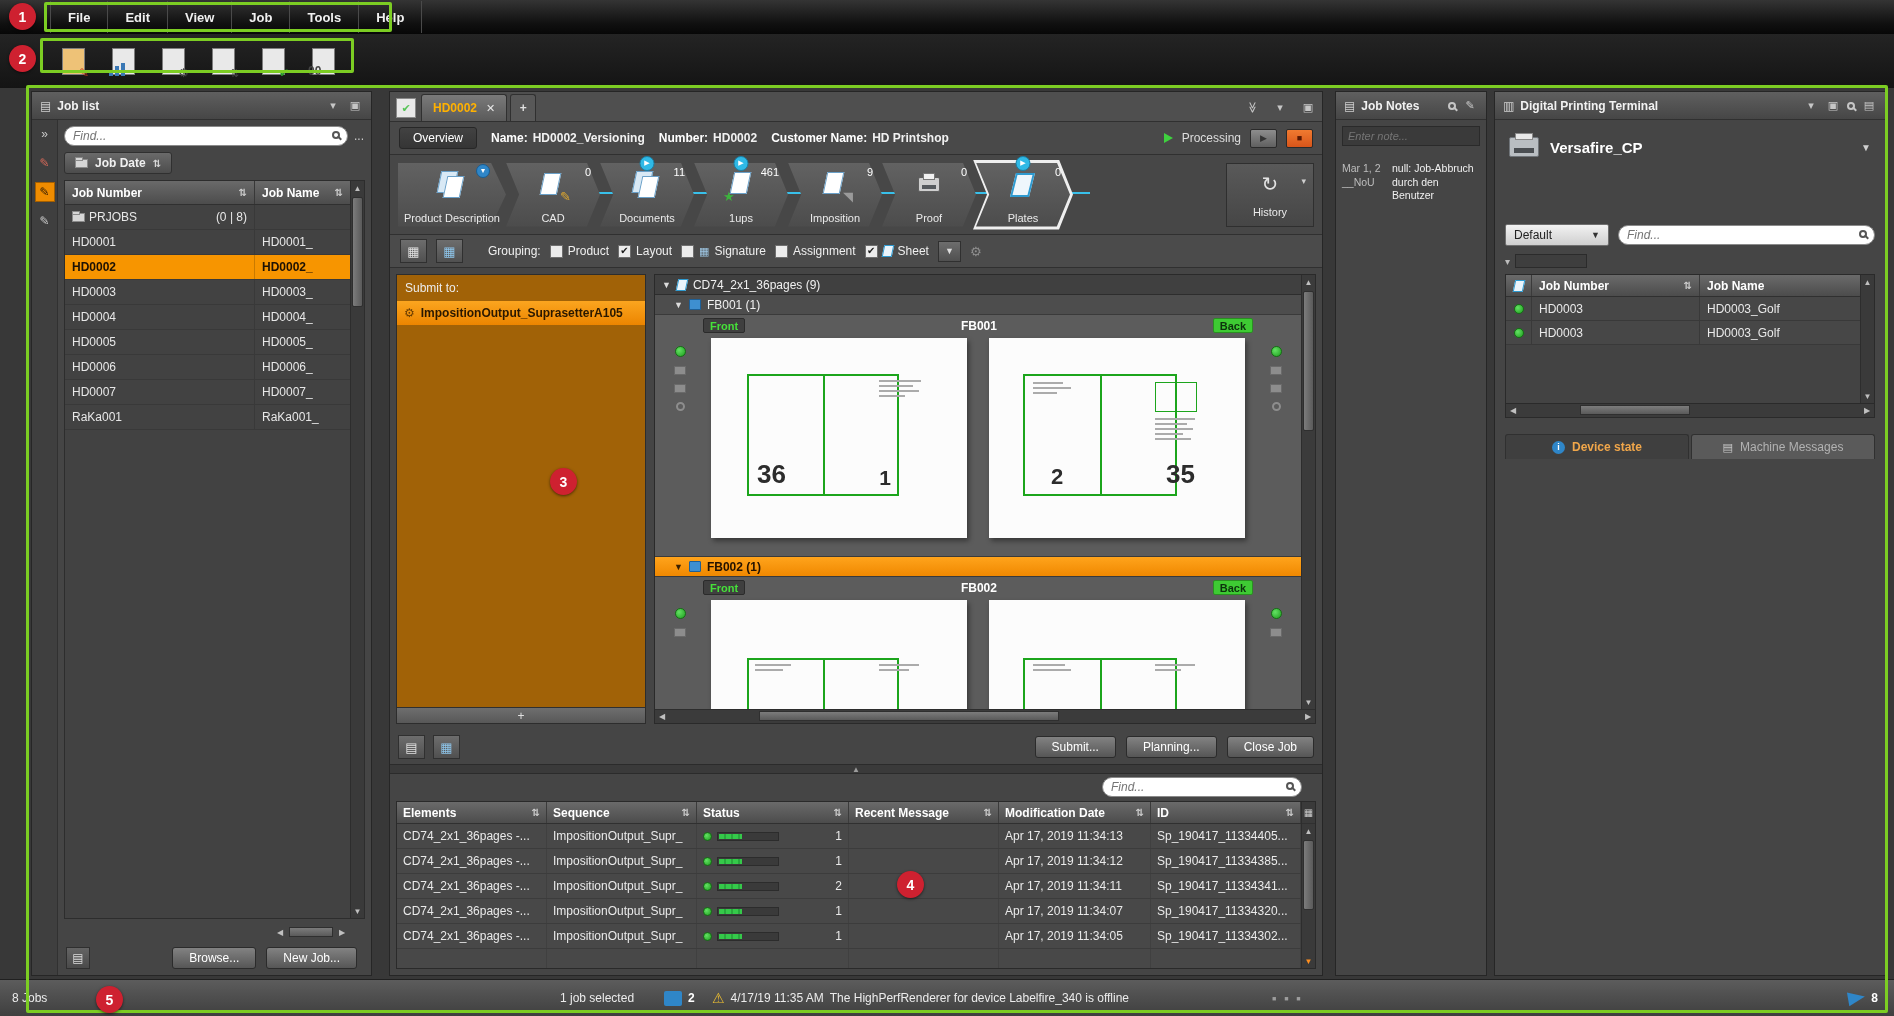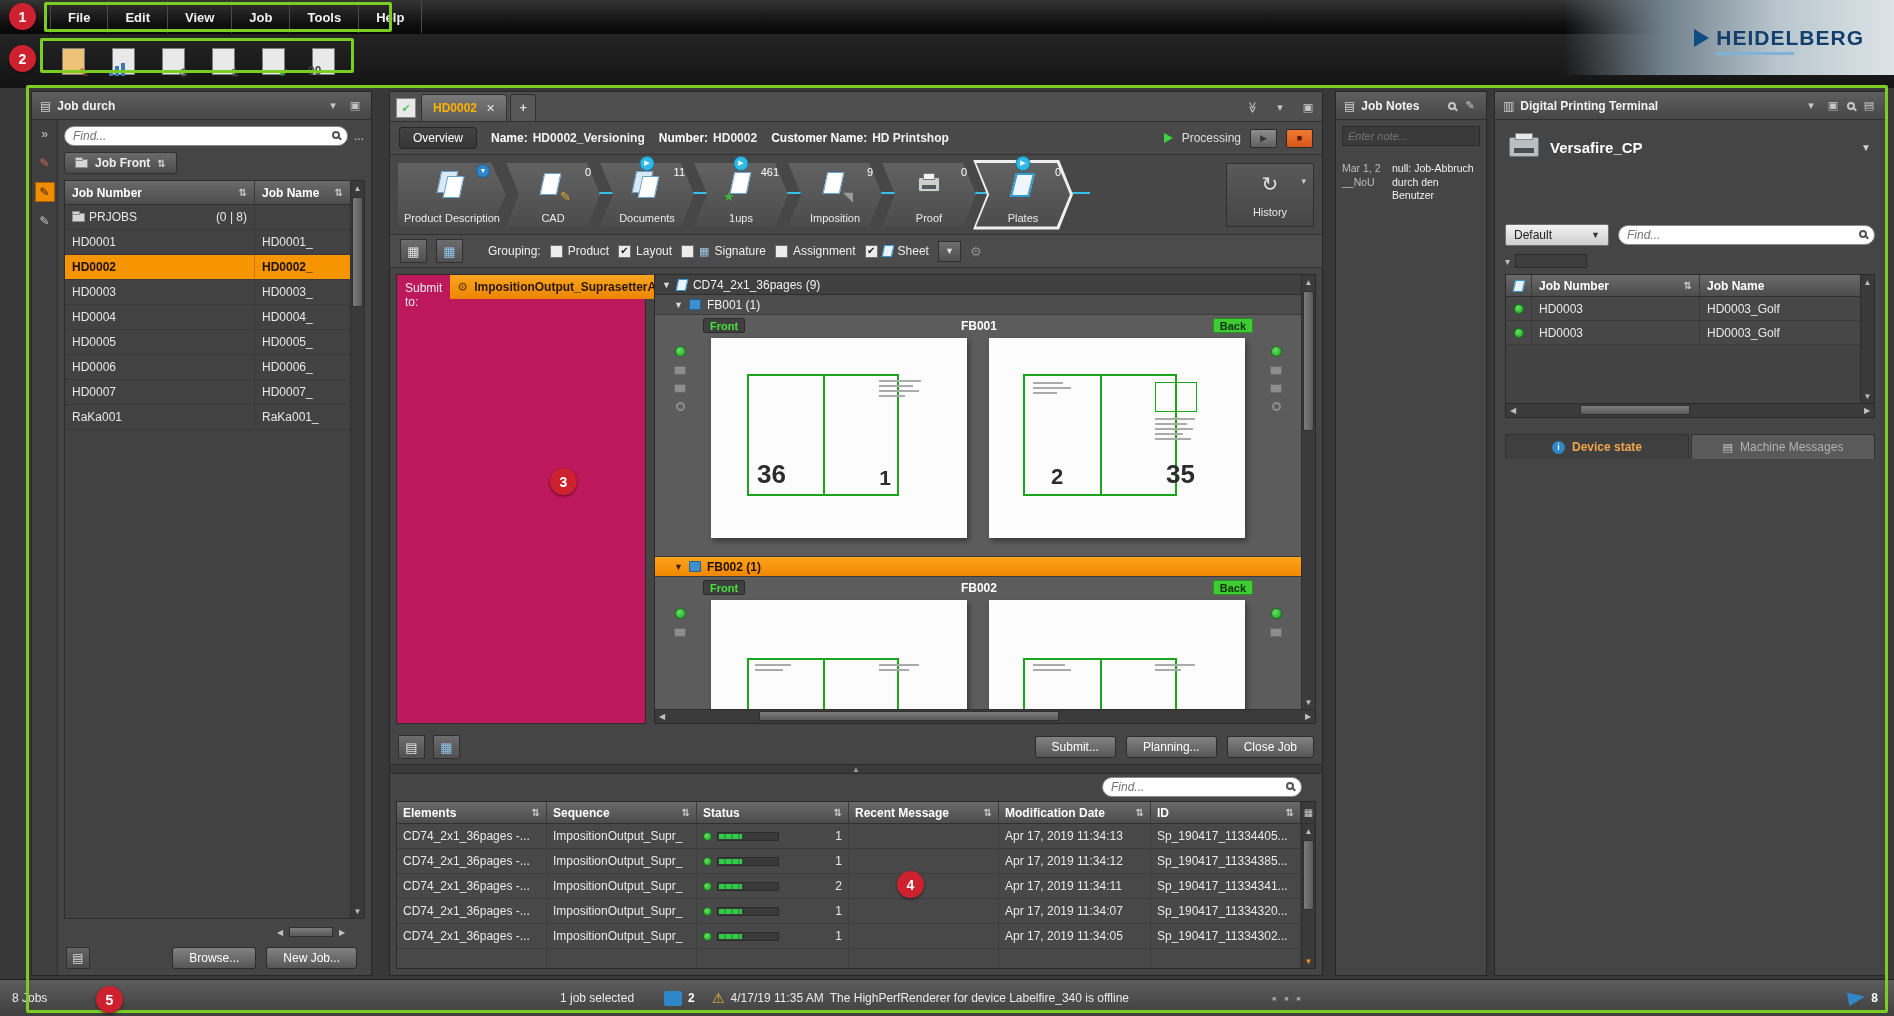--- a/index.html
+++ b/index.html
@@ -129,21 +129,21 @@
   .view-btn{width:27px;height:24px;border:1px solid #303030;background:linear-gradient(#6d6d6d,#505050);display:flex;align-items:center;justify-content:center;font-size:13px;color:#e0e0e0}
   .view-btn.blue{color:#8ec5ea}
   .grp-label{color:#f0f0f0;margin-left:16px}
   .grp-item{display:flex;align-items:center;gap:5px;color:#efefef}
   .cb{width:13px;height:13px;background:#ececec;border:1px solid #6f6f6f;display:flex;align-items:center;justify-content:center;font-size:10px;color:#1d1d1d;line-height:1}
   .grp-mini{font-size:11px;color:#9fc7e4}
   .dd-btn{width:23px;height:21px;border:1px solid #303030;background:linear-gradient(#6d6d6d,#505050);color:#ddd;display:flex;align-items:center;justify-content:center;font-size:9px}
   .tool-dis{color:#8e8e8e;font-size:13px}
 
   .content-row{height:462px;display:flex;padding:6px;gap:8px;flex:0 0 auto}
-  .submit-panel{width:250px;background:#be185d;border:1px solid #2d2d2d;display:flex;flex-direction:row}
+  .submit-panel{width:250px;background:#a16207;border:1px solid #2d2d2d;display:flex;flex-direction:column}
   .submit-label{padding:6px 8px;color:#ececec}
   .submit-item{height:24px;background:linear-gradient(#fba51f,#ec8500);display:flex;align-items:center;gap:6px;padding:0 7px;color:#2a1800;font-weight:bold;white-space:nowrap;overflow:hidden;flex:0 0 auto}
   .submit-gear{color:#6a3c00;font-size:12px}
   .plus-bar{height:16px;margin-top:auto;background:linear-gradient(#6e6e6e,#585858);border-top:1px solid #303030;display:flex;align-items:center;justify-content:center;color:#e0e0e0;font-size:12px;line-height:1}
 
   .sheet-browser{flex:1;border:1px solid #2a2a2a;background:#4c4c4c;display:flex;flex-direction:column;min-width:0}
   .sb-main{flex:1;display:flex;min-height:0}
   .sb-col{flex:1;display:flex;flex-direction:column;min-width:0}
   .group-hdr{height:20px;background:#404040;border-bottom:1px solid #2d2d2d;display:flex;align-items:center;gap:6px;padding:0 7px;color:#f0f0f0;flex:0 0 auto}
   .tri{font-size:9px;color:#dcdcdc}
@@ -299,31 +299,25 @@
     <div class="tool-btn">
         <span class="tb-doc"></span>
         <span class="tb-acc" style="color:#2a9a2a">✔</span>
       </div>
     <div class="tool-btn">
         <span class="tb-doc"></span>
         <span class="tb-num">00</span>
       </div>
   </div>
 
-  <div class="logo-area">
-    <div class="logo-mark">
-      <span class="logo-flag"></span>
-      <span class="logo-text">HEIDELBERG</span>
-    </div>
-  </div>
 
   <div class="panel p-joblist">
     <div class="panel-hdr">
       <span class="hdr-ic">▤</span>
-      <span>Job durch</span>
+      <span>Job list</span>
       <span class="sp"></span>
       <span class="hic">▾</span>
       <span class="hic">▣</span>
     </div>
     <div class="jl-body">
       <div class="jl-strip">
         <span class="strip-ic">»</span>
         <span class="strip-ic red">✎</span>
         <span class="strip-ic sel">✎</span>
         <span class="strip-ic">✎</span>
@@ -332,21 +326,21 @@
         <div class="find-row">
           <div class="find-wrap" style="flex:1">
             <input placeholder="Find..." style="">
             <span class="mag dk"></span>
           </div>
           <span class="more-dots">...</span>
         </div>
         <div class="group-row">
           <div class="group-btn">
             <span class="cssfolder"></span>
-            <span>Job Front</span>
+            <span>Job Date</span>
             <span class="updn">⇅</span>
           </div>
         </div>
         <div class="jl-table">
           <div class="jlt-cols">
             <div class="jlt-hdr">
               <div class="jc1">
                   <span>Job Number</span>
                   <span class="sort-ic">⇅</span>
                 </div>

